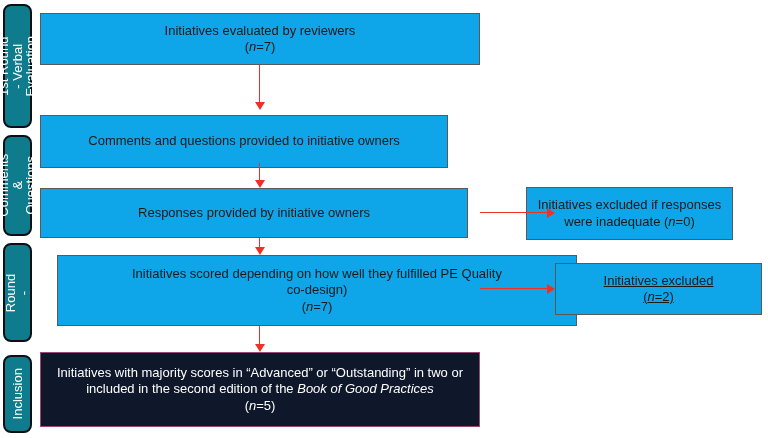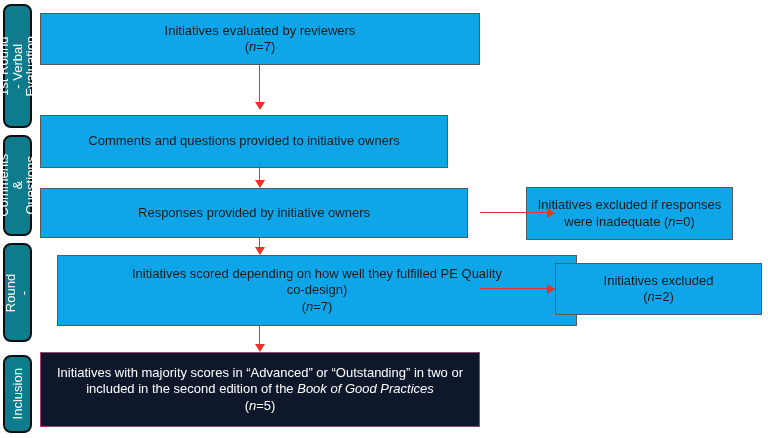--- a/index.html
+++ b/index.html
@@ -31,21 +31,21 @@
   }
   .b1{left:40px;top:13px;width:440px;height:52px;}
   .b2{left:40px;top:115px;width:408px;height:53px;}
   .b3{left:40px;top:188px;width:428px;height:50px;}
   .b4{left:40px;top:255px;width:520px;height:71px;margin-left:17px;}
   .b5{
     left:40px;top:352px;width:440px;height:75px;
     background:#0f172a;border:1.5px solid #9A4871;color:#ffffff;
   }
   .r1{left:526px;top:187px;width:207px;height:53px;}
-  .r2{left:555px;top:263px;width:207px;height:52px;}
+  .r2{left:555px;top:263px;width:207px;height:52px;text-decoration:underline;}
   .tline{display:block;white-space:nowrap;}
   
   .aline-v{position:absolute;width:0;border-left:1.6px solid #EE3124;left:259px;}
   .aline-h{position:absolute;height:0;border-top:1.6px solid #EE3124;}
   .ahead-down{
     position:absolute;width:0;height:0;left:255px;
     border-left:5px solid transparent;border-right:5px solid transparent;
     border-top:8px solid #EE3124;
   }
   .ahead-right{

